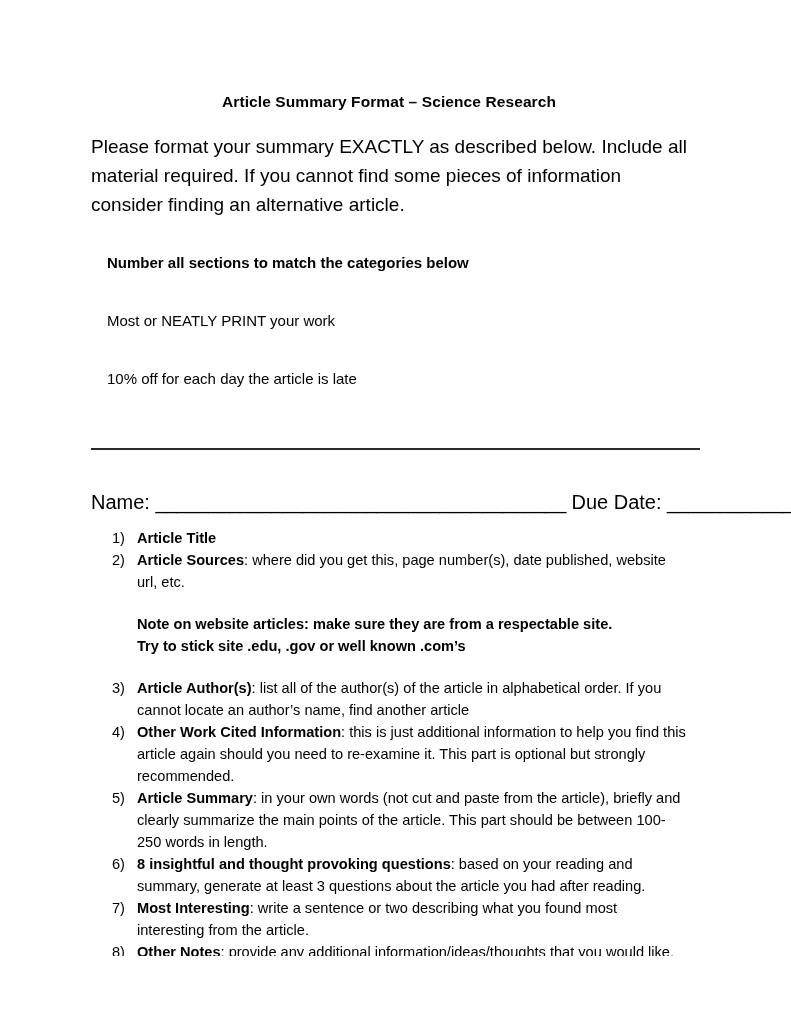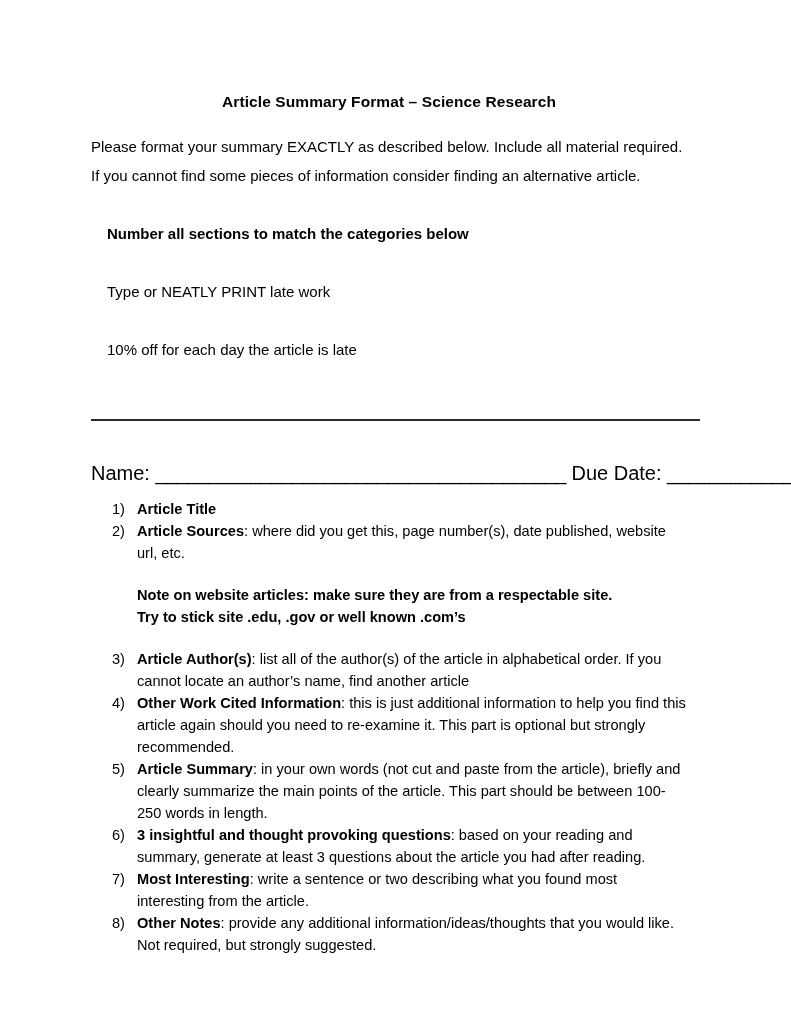--- a/index.html
+++ b/index.html
@@ -32,21 +32,21 @@
     text-align: center;
     font-weight: bold;
     font-size: 15.5px;
     line-height: 1.25;
     margin: 0;
     padding-top: 92px;
     letter-spacing: 0.1px;
   }
 
   .intro-para {
-    font-size: 15px;
+    font-size: 19px;
     line-height: 29px;
     margin: 0;
     padding-top: 21px;
     text-align: left;
   }
 
   .lead-line {
     font-size: 15px;
     line-height: 29px;
     margin: 16px;
@@ -120,21 +120,21 @@
 
 <div class="page">
   <div class="content">
 
     <h1 class="doc-title">Article Summary Format – Science Research</h1>
 
     <p class="intro-para">Please format your summary EXACTLY as described below.  Include all material required.  If you cannot find some pieces of information consider finding an alternative article.</p>
 
     <p class="lead-line bold">Number all sections to match the categories below</p>
 
-    <p class="lead-line">Type or NEATLY PRINT late work</p>
+    <p class="lead-line">Most or NEATLY PRINT your work</p>
 
     <p class="lead-line">10% off for each day the article is late</p>
 
     <div class="rule-wrap">
       <hr class="divider">
     </div>
 
     <p class="form-line">
       <span>Name:</span><span>&nbsp;</span><span class="blank">_______________________________________</span><span>&nbsp;</span><span>Due Date:</span><span>&nbsp;</span><span class="blank">_____________</span><span>&nbsp;</span><span>Period:</span><span>&nbsp;</span><span class="blank">________</span>
     </p>
@@ -163,21 +163,21 @@
       <li class="item">
         <span class="item-num">4)</span>
         <span class="item-label">Other Work Cited Information</span><span>: this is just additional information to help you find this article again should you need to re-examine it.  This part is optional but strongly recommended.</span>
       </li>
       <li class="item">
         <span class="item-num">5)</span>
         <span class="item-label">Article Summary</span><span>: in your own words (not cut and paste from the article), briefly and clearly summarize the main points of the article.  This part should be between 100-250 words in length.</span>
       </li>
       <li class="item">
         <span class="item-num">6)</span>
-        <span class="item-label">3 insightful and thought provoking questions</span><span>: based on your reading and summary, generate at least 3 questions about the article you had after reading.</span>
+        <span class="item-label">8 insightful and thought provoking questions</span><span>: based on your reading and summary, generate at least 3 questions about the article you had after reading.</span>
       </li>
       <li class="item">
         <span class="item-num">7)</span>
         <span class="item-label">Most Interesting</span><span>: write a sentence or two describing what you found most interesting from the article.</span>
       </li>
       <li class="item">
         <span class="item-num">8)</span>
         <span class="item-label">Other Notes</span><span>: provide any additional information/ideas/thoughts that you would like. Not required, but strongly suggested.</span>
       </li>
     </ul>

